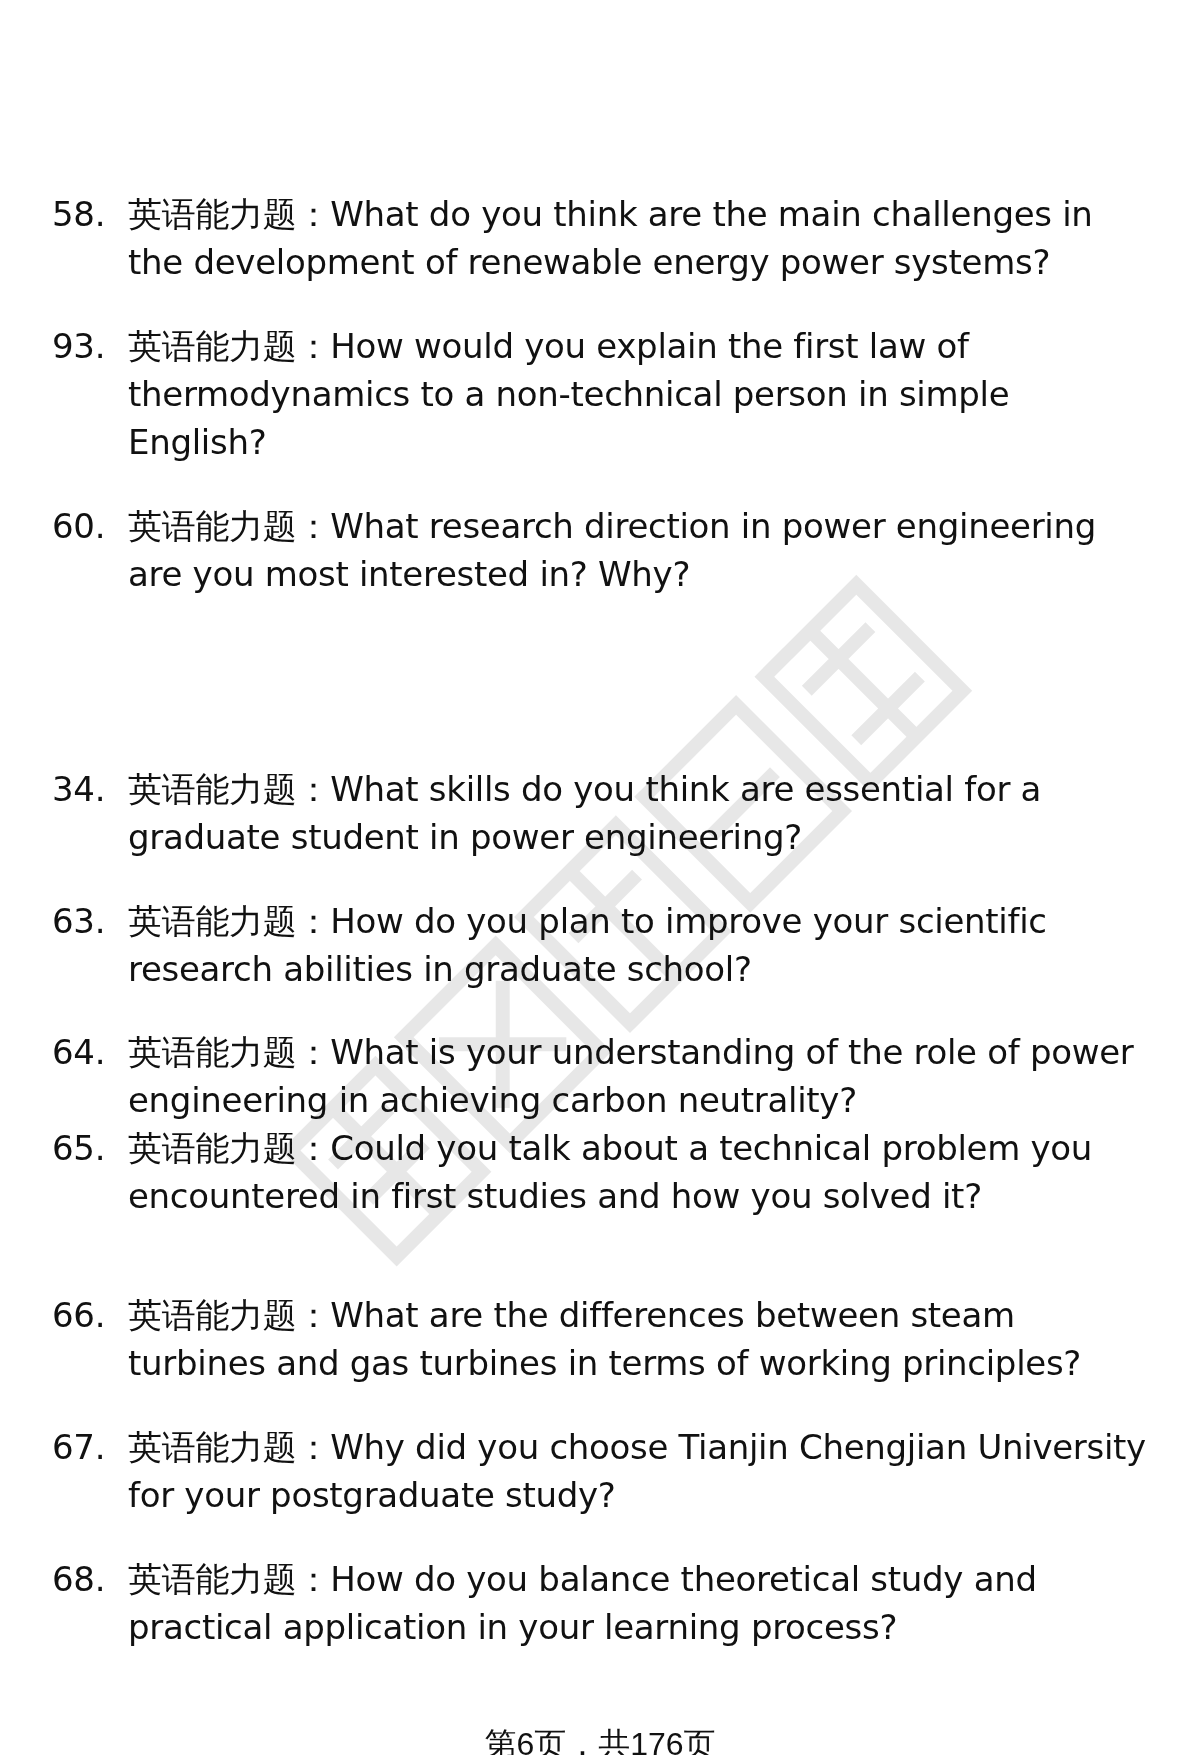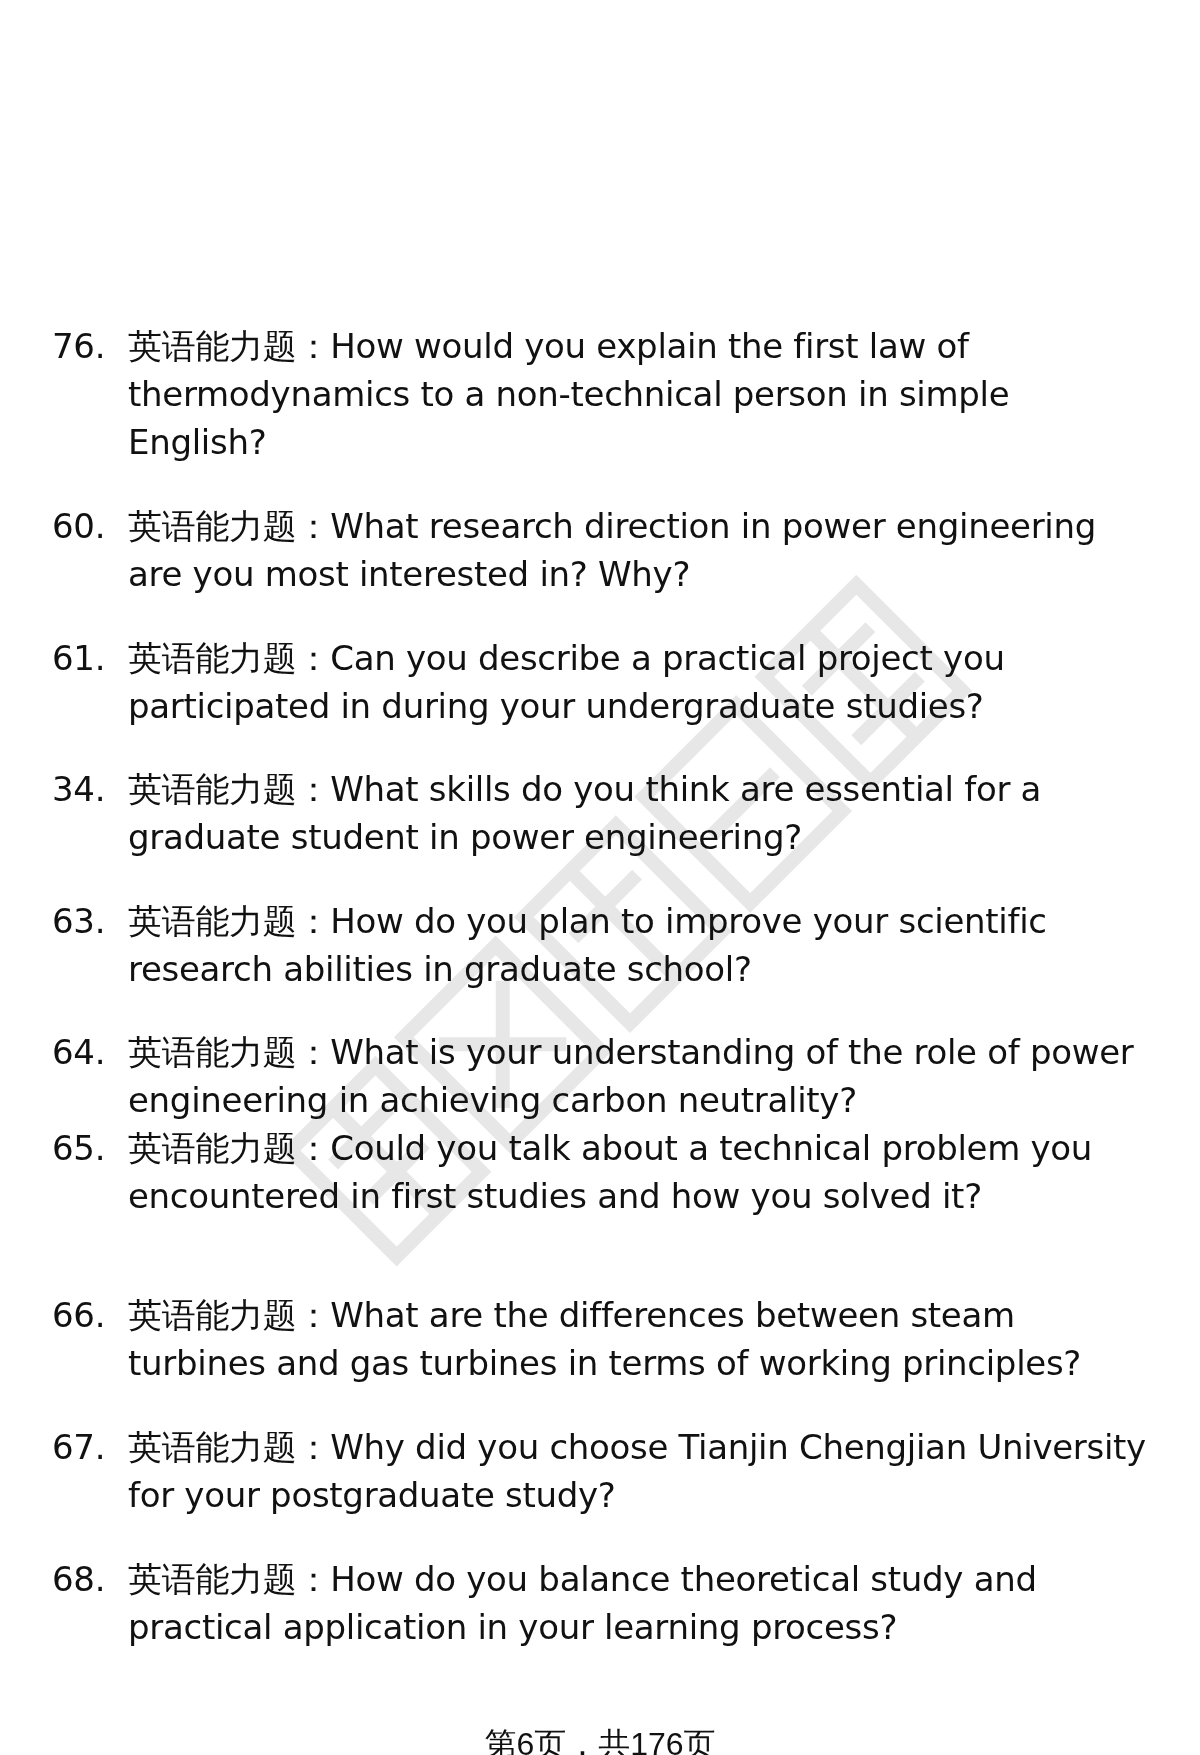--- a/index.html
+++ b/index.html
@@ -38,35 +38,35 @@
       <rect x="370" y="380" width="130" height="150"></rect>
       <path d="M390 430 h90 M435 380 v150"></path>
       <rect x="540" y="380" width="130" height="150"></rect>
       <path d="M560 455 h90"></path>
       <rect x="710" y="380" width="130" height="150"></rect>
       <path d="M730 420 h90 M730 490 h90 M775 380 v150"></path>
     </g>
   </svg>
 
 
+  <div class="item" style="top:190px">
+    <span class="num">58.</span>
+    <div class="body"><span>英语能力题：</span><span>What do you think are the main challenges in the development of renewable energy power systems?</span></div>
+  </div>
 
   <div class="item" style="top:322px">
-    <span class="num">76.</span>
+    <span class="num">93.</span>
     <div class="body"><span>英语能力题：</span><span>How would you explain the first law of thermodynamics to a non-technical person in simple English?</span></div>
   </div>
 
   <div class="item" style="top:502px">
     <span class="num">60.</span>
     <div class="body"><span>英语能力题：</span><span>What research direction in power engineering are you most interested in? Why?</span></div>
   </div>
 
-  <div class="item" style="top:634px">
-    <span class="num">61.</span>
-    <div class="body"><span>英语能力题：</span><span>Can you describe a practical project you participated in during your undergraduate studies?</span></div>
-  </div>
 
   <div class="item" style="top:765px">
     <span class="num">34.</span>
     <div class="body"><span>英语能力题：</span><span>What skills do you think are essential for a graduate student in power engineering?</span></div>
   </div>
 
   <div class="item" style="top:897px">
     <span class="num">63.</span>
     <div class="body"><span>英语能力题：</span><span>How do you plan to improve your scientific research abilities in graduate school?</span></div>
   </div>

